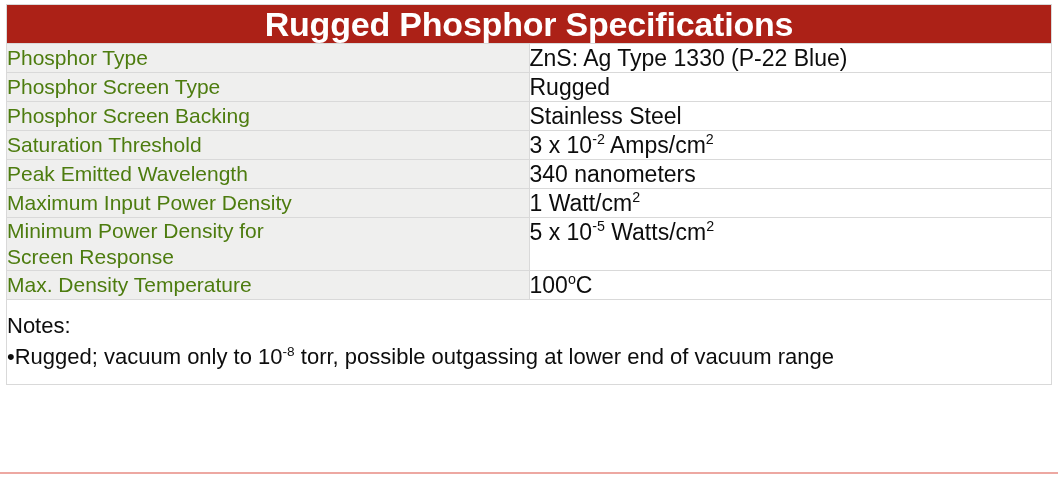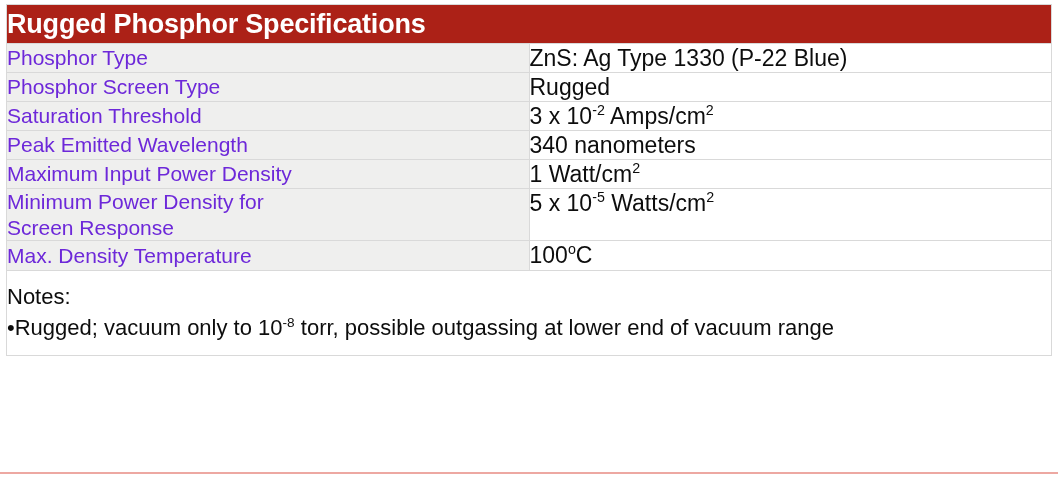--- a/index.html
+++ b/index.html
@@ -35,34 +35,34 @@
   .spec-table td, .spec-table th {
     padding: 0;
     margin: 0;
     vertical-align: middle;
   }
 
   
   .title-cell {
     background: #ac2117;
     color: #ffffff;
-    text-align: left;
-    font-size: 27px;
+    text-align: center;
+    font-size: 34px;
     font-weight: bold;
     letter-spacing: -0.2px;
     height: 38px;
     line-height: 38px;
     padding: 0 4px;
     border: 0;
   }
 
   
   .label-cell {
     background: #efefee;
-    color: #6d28d9;
+    color: #4d7c0f;
     font-size: 21px;
     line-height: 1.22;
     padding: 6px 10px 6px 14px;
     border-top: 1px solid #d9d9d9;
     border-right: 1px solid #d9d9d9;
     width: 438px;
   }
 
   .value-cell {
     background: #ffffff;
@@ -131,20 +131,26 @@
         </td>
       </tr>
 
       <tr>
         <td class="label-cell">Phosphor Screen Type</td>
         <td class="value-cell">
           <span>Rugged</span>
         </td>
       </tr>
 
+      <tr>
+        <td class="label-cell">Phosphor Screen Backing</td>
+        <td class="value-cell">
+          <span>Stainless Steel</span>
+        </td>
+      </tr>
 
       <tr>
         <td class="label-cell">Saturation Threshold</td>
         <td class="value-cell">
           <span>3 x 10</span><sup>-2</sup><span> Amps/cm</span><sup>2</sup>
         </td>
       </tr>
 
       <tr>
         <td class="label-cell">Peak Emitted Wavelength</td>

